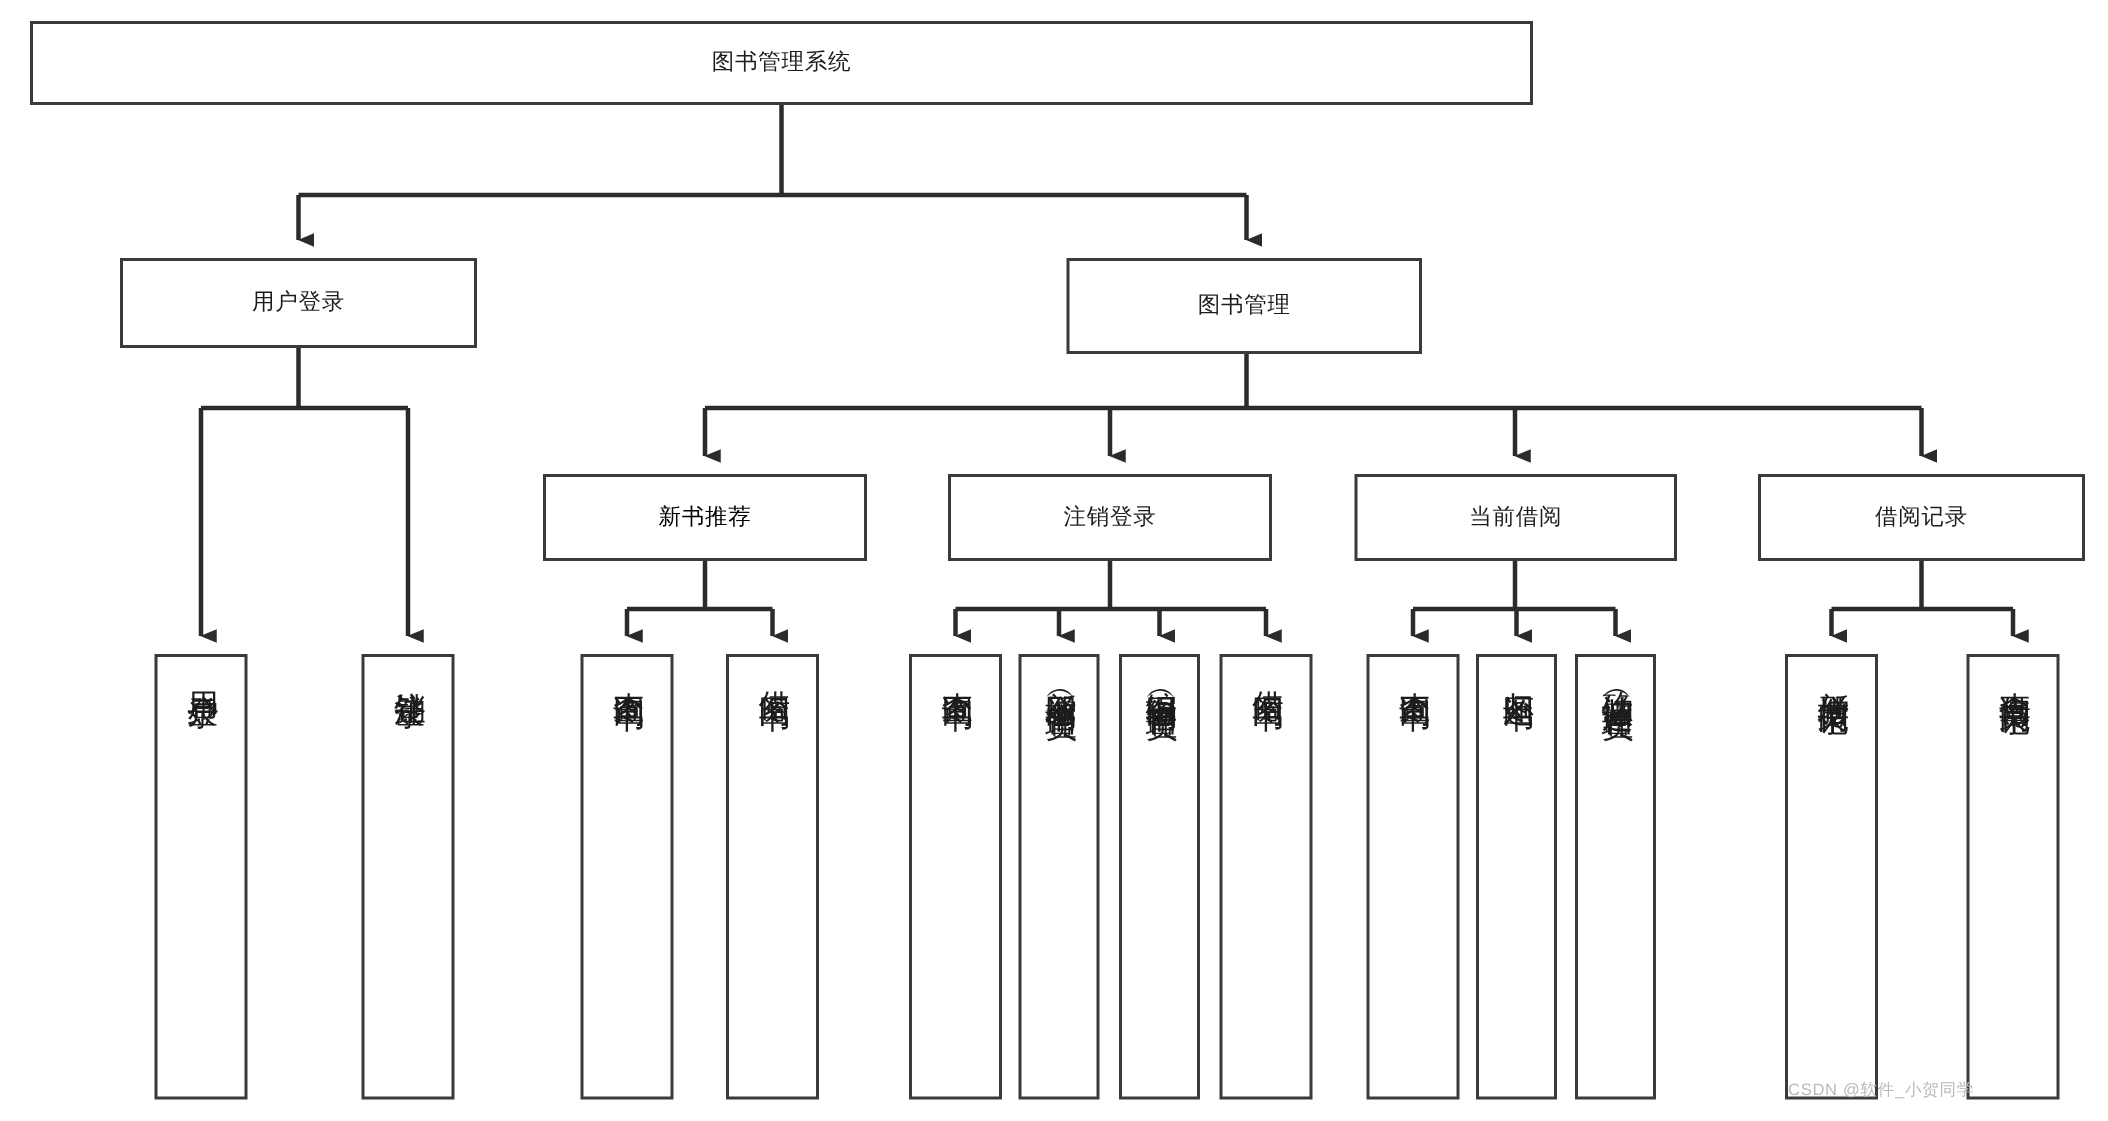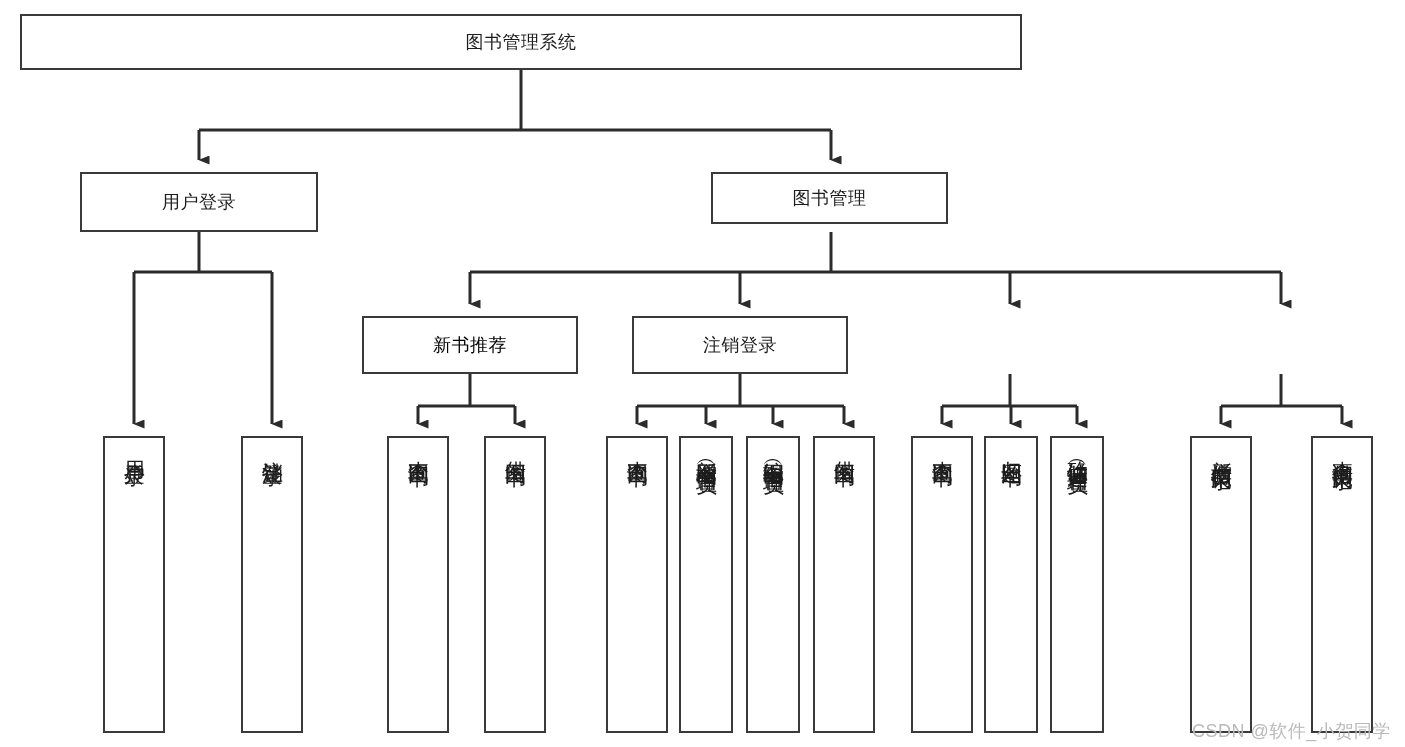--- a/index.html
+++ b/index.html
@@ -31,21 +31,21 @@
     position: absolute;
     box-sizing: border-box;
     background: #ffffff;
     border: 2px solid #3a3a3a;
     display: flex;
     align-items: center;
     justify-content: center;
     text-align: center;
   }
   .node-label {
-    font-size: 18px;
+    font-size: 15px;
     line-height: 1.25;
     color: #1c1c1c;
     letter-spacing: 0.5px;
     white-space: nowrap;
   }
   
   .node.leaf {
     align-items: flex-start;
     justify-content: center;
     padding-top: 6px;
@@ -53,21 +53,21 @@
   .node.leaf .node-label {
     writing-mode: vertical-rl;
     text-orientation: upright;
     font-size: 21px;
     line-height: 1.18;
     letter-spacing: 2px;
     white-space: nowrap;
   }
   .watermark {
     position: absolute;
-    font-size: 18px;
+    font-size: 11px;
     color: #b9b9b9;
     white-space: nowrap;
     letter-spacing: 0.5px;
   }
 </style>
 </head>
 <body>
 
 <div id="canvas" style="background: rgb(255, 255, 255);">
 
@@ -121,29 +121,35 @@
     </g>
   </svg>
 
   <div class="node" id="node-root" style="left: 20px; top: 14px; width: 1002px; height: 56px; border-color: rgb(58, 58, 58);">
     <span class="node-label" style="color: rgb(28, 28, 28);">图书管理系统</span>
   </div>
 
   <div class="node" id="node-l2-0" style="left: 80px; top: 172px; width: 238px; height: 60px; border-color: rgb(58, 58, 58);">
     <span class="node-label" style="color: rgb(28, 28, 28);">用户登录</span>
   </div>
-  <div class="node" id="node-l2-1" style="left: 711px; top: 172px; width: 237px; height: 52px; border-color: rgb(58, 58, 58);">
+  <div class="node" id="node-l2-1" style="left: 711px; top: 172px; width: 237px; height: 64px; border-color: rgb(58, 58, 58);">
     <span class="node-label" style="color: rgb(28, 28, 28);">图书管理</span>
   </div>
 
   <div class="node" id="node-l3-0" style="left: 362px; top: 316px; width: 216px; height: 58px; border-color: rgb(58, 58, 58);">
     <span class="node-label" style="color: #000000;">新书推荐</span>
   </div>
   <div class="node" id="node-l3-1" style="left: 632px; top: 316px; width: 216px; height: 58px; border-color: rgb(58, 58, 58);">
     <span class="node-label" style="color: rgb(28, 28, 28);">注销登录</span>
+  </div>
+  <div class="node" id="node-l3-2" style="left: 903px; top: 316px; width: 215px; height: 58px; border-color: rgb(58, 58, 58);">
+    <span class="node-label" style="color: rgb(28, 28, 28);">当前借阅</span>
+  </div>
+  <div class="node" id="node-l3-3" style="left: 1172px; top: 316px; width: 218px; height: 58px; border-color: rgb(58, 58, 58);">
+    <span class="node-label" style="color: rgb(28, 28, 28);">借阅记录</span>
   </div>
 
   <div class="node leaf" id="node-leaf-0" style="left: 103px; top: 436px; width: 62px; height: 297px; border-color: rgb(58, 58, 58);">
     <span class="node-label" style="color: rgb(28, 28, 28);">用户登录</span>
   </div>
   <div class="node leaf" id="node-leaf-1" style="left: 241px; top: 436px; width: 62px; height: 297px; border-color: rgb(58, 58, 58);">
     <span class="node-label" style="color: rgb(28, 28, 28);">注销登录</span>
   </div>
   <div class="node leaf" id="node-leaf-2" style="left: 387px; top: 436px; width: 62px; height: 297px; border-color: rgb(58, 58, 58);">
     <span class="node-label" style="color: rgb(28, 28, 28);">查询图书</span>

